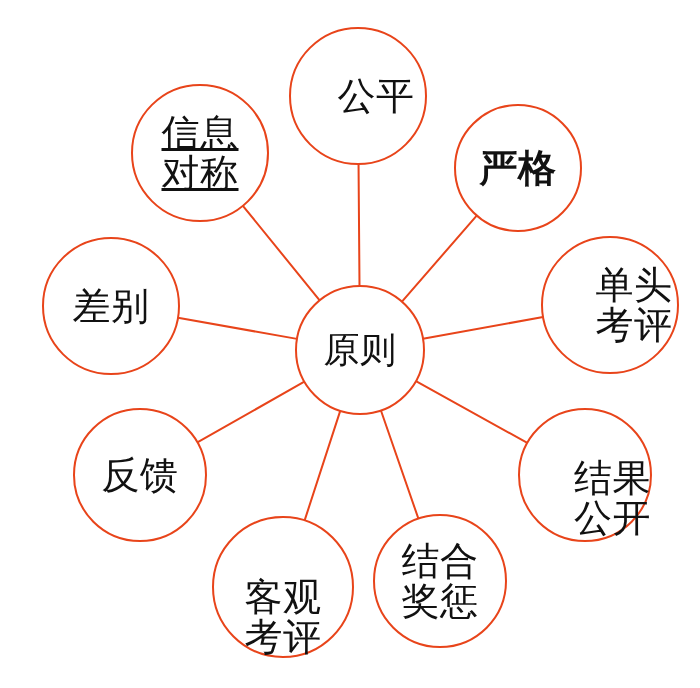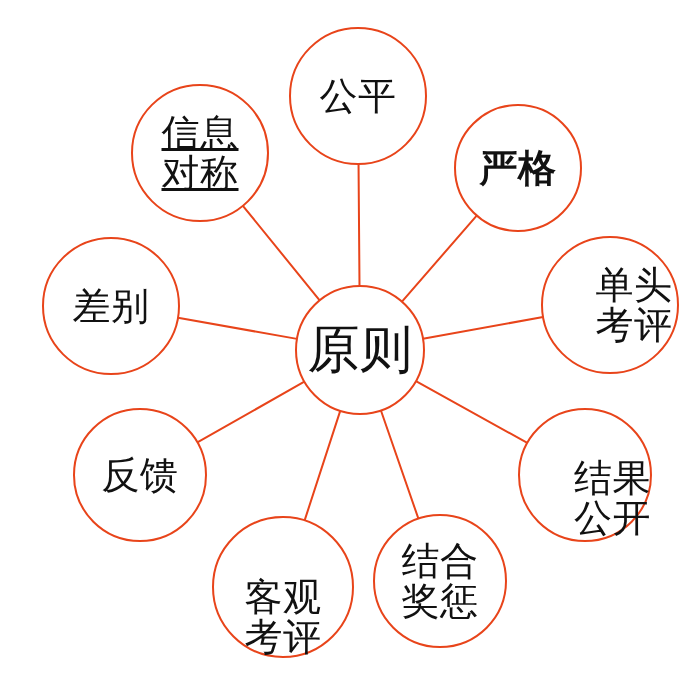--- a/index.html
+++ b/index.html
@@ -36,21 +36,21 @@
     color: #111111;
     font-family: "Liberation Sans", "DejaVu Sans", sans-serif;
     font-weight: 400;
     line-height: 1.06;
     letter-spacing: 0.5px;
     white-space: pre;
     pointer-events: none;
     -webkit-font-smoothing: antialiased;
   }
   .node-label.center-label {
-    font-size: 52px;
+    font-size: 36px;
   }
   .node-label.outer-label {
     font-size: 38px;
   }
   .node-label .line {
     display: block;
   }
 </style>
 </head>
 <body>
@@ -76,21 +76,21 @@
         <circle cx="111" cy="306" r="68" fill="#ffffff" stroke="#e8441a" stroke-width="2"></circle>
         <circle cx="610" cy="305" r="68" fill="#ffffff" stroke="#e8441a" stroke-width="2"></circle>
         <circle cx="140" cy="475" r="66" fill="#ffffff" stroke="#e8441a" stroke-width="2"></circle>
         <circle cx="585" cy="475" r="66" fill="#ffffff" stroke="#e8441a" stroke-width="2"></circle>
         <circle cx="283" cy="587" r="70" fill="#ffffff" stroke="#e8441a" stroke-width="2"></circle>
         <circle cx="440" cy="581" r="66" fill="#ffffff" stroke="#e8441a" stroke-width="2"></circle>
       </g>
   </svg>
   <div id="label-layer">
       <div class="node-label center-label" style="left: 296px; top: 286px; width: 128px; height: 128px;"><span class="line">原则</span></div>
-      <div class="node-label outer-label" style="left: 290px; top: 28px; width: 136px; height: 136px;"><span class="line">公平</span></div>
+      <div class="node-label outer-label" style="left: 308px; top: 28px; width: 136px; height: 136px;"><span class="line">公平</span></div>
       <div class="node-label outer-label" style="left: 132px; top: 85px; width: 136px; height: 136px; text-decoration: underline;"><span class="line">信息</span><span class="line">对称</span></div>
       <div class="node-label outer-label" style="left: 455px; top: 105px; width: 126px; height: 126px; font-weight: bold;"><span class="line">严格</span></div>
       <div class="node-label outer-label" style="left: 43px; top: 238px; width: 136px; height: 136px;"><span class="line">差别</span></div>
       <div class="node-label outer-label" style="left: 566px; top: 237px; width: 136px; height: 136px;"><span class="line">单头</span><span class="line">考评</span></div>
       <div class="node-label outer-label" style="left: 74px; top: 409px; width: 132px; height: 132px;"><span class="line">反馈</span></div>
       <div class="node-label outer-label" style="left: 519px; top: 432px; width: 132px; height: 132px; align-items: flex-end;"><span class="line">结果</span><span class="line">公开</span></div>
       <div class="node-label outer-label" style="left: 213px; top: 547px; width: 140px; height: 140px;"><span class="line">客观</span><span class="line">考评</span></div>
       <div class="node-label outer-label" style="left: 374px; top: 515px; width: 132px; height: 132px;"><span class="line">结合</span><span class="line">奖惩</span></div>
     </div>
 </div>

